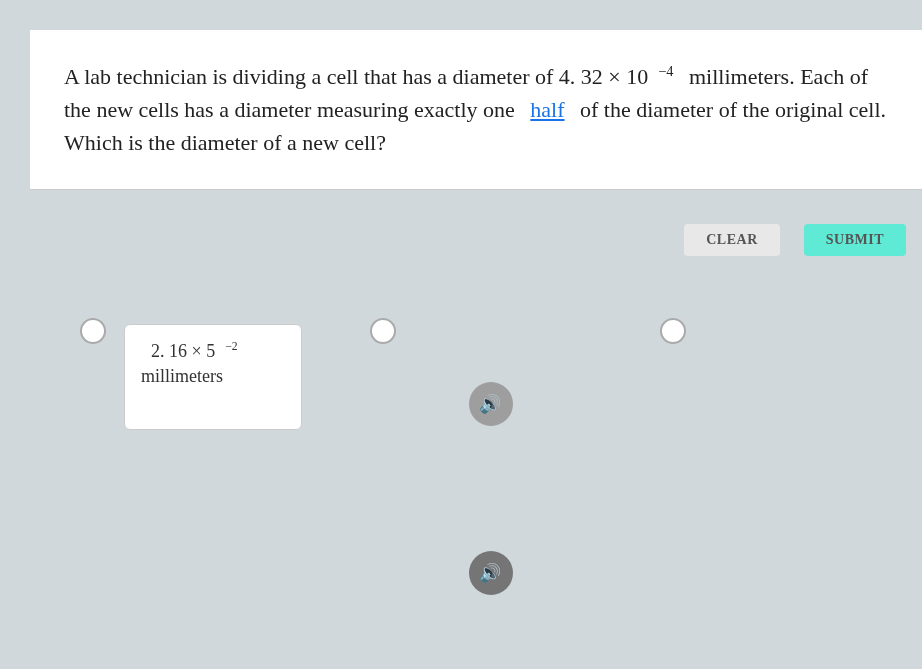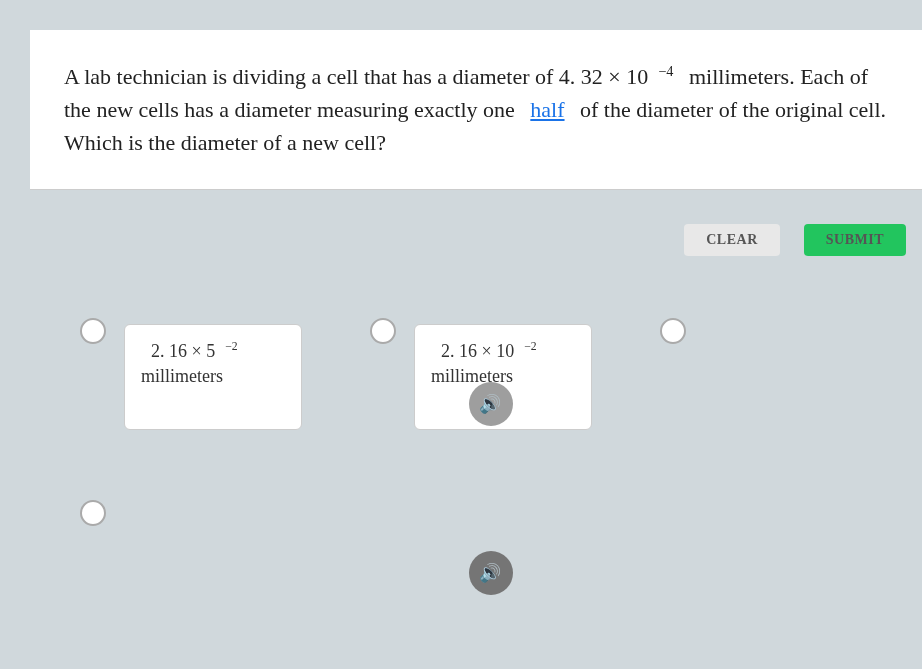--- a/index.html
+++ b/index.html
@@ -47,21 +47,21 @@
       border-radius: 4px;
       padding: 8px 22px;
       font-size: 14px;
       font-weight: bold;
       color: #555;
       cursor: pointer;
       letter-spacing: 0.5px;
     }
 
     .btn-submit {
-      background: #22c55e;
+      background: #5eead4;
       border: none;
       border-radius: 4px;
       padding: 8px 22px;
       font-size: 14px;
       font-weight: bold;
       color: #555;
       cursor: pointer;
       letter-spacing: 0.5px;
     }
 
@@ -159,26 +159,20 @@
 
 <div class="answers-area">
 
   <div class="answer-cell">
     <div class="radio-btn"></div>
     <div class="answer-card">
       <span class="answer-label">2. 16 × 5<sup>−2</sup> millimeters</span>
     </div>
   </div>
 
-  <div class="answer-cell">
-    <div class="radio-btn"></div>
-    <div class="answer-card">
-      <span class="answer-label">2. 16 × 10<sup>−2</sup> millimeters</span>
-    </div>
-  </div>
 
   <div class="answer-cell">
     <div class="radio-btn"></div>
   </div>
 
   <div class="answer-cell">
     <div class="radio-btn"></div>
   </div>
 
   <div class="center-col">

